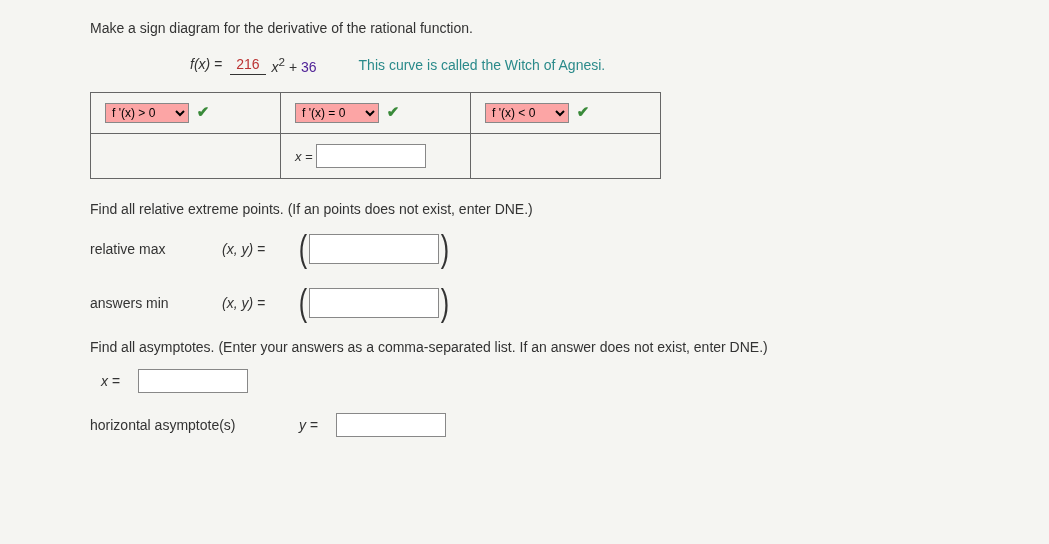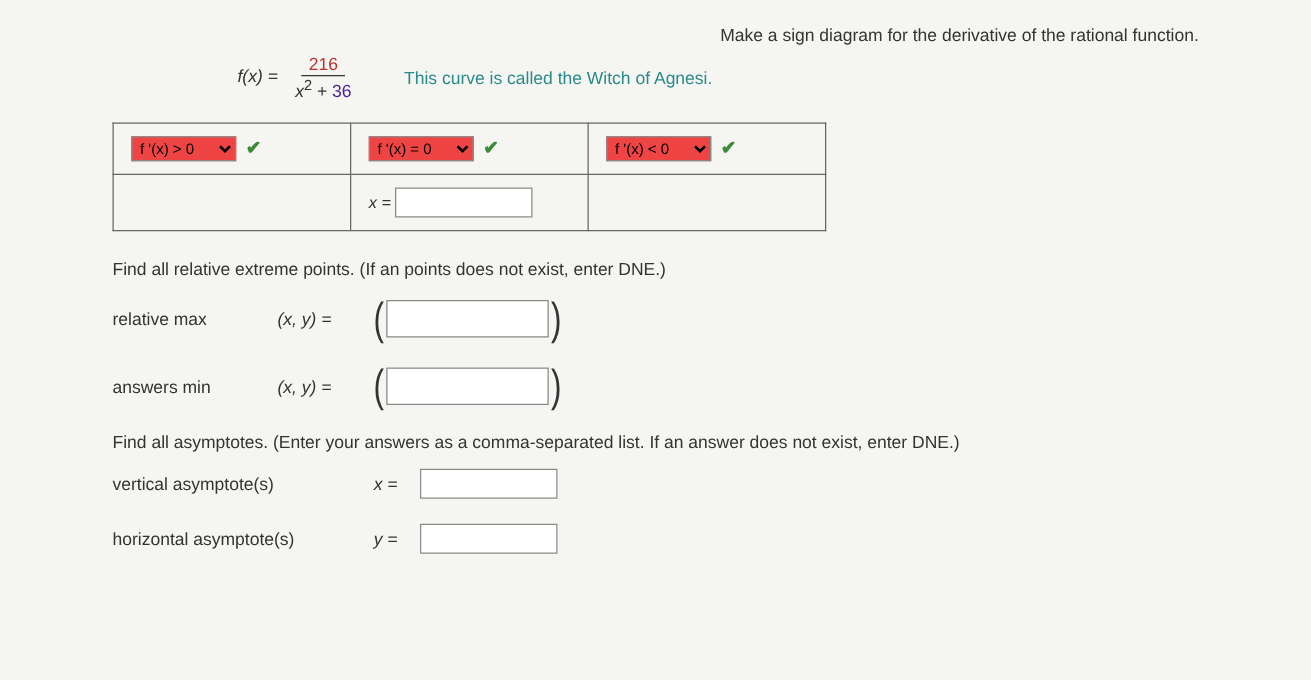--- a/index.html
+++ b/index.html
@@ -4,32 +4,32 @@
   <style>
     * { box-sizing: border-box; margin: 0; padding: 0; }
     body {
       font-family: Arial, Helvetica, sans-serif;
       font-size: 14px;
       color: #333;
       background: #f5f5f2;
       padding: 20px 90px;
       width: 1049px;
     }
-    .instruction { margin-bottom: 6px; text-align: right; }
+    .instruction { margin-bottom: 18px; }
     .formula-row {
       display: flex;
       align-items: center;
       margin-left: 100px;
       margin-bottom: 16px;
       gap: 36px;
     }
     .fx-label { font-style: italic; }
     .fraction {
       display: inline-flex;
-      flex-direction: column;
+      flex-direction: row;
       align-items: center;
       vertical-align: middle;
       margin-left: 4px;
     }
     .fraction .num, .fraction .den {
       padding: 0 6px;
       text-align: center;
       line-height: 1.3;
     }
     .fraction .num { border-bottom: 1px solid #333; color: #b33; }
@@ -44,21 +44,21 @@
       border: 1px solid #666;
       padding: 10px 14px;
       vertical-align: middle;
       font-size: 13px;
     }
     .sign-table td.wide { width: 190px; }
     select.deriv-select {
       font-size: 12px;
       padding: 1px 2px;
       border: 1px solid #888;
-      background: #ef4444;
+      background: #fca5a5;
       font-family: inherit;
     }
     .check {
       color: #3a8a3a;
       font-weight: bold;
       margin-left: 4px;
       font-size: 15px;
     }
     .xeq { font-style: italic; }
     input.text-input {
@@ -176,21 +176,20 @@
   <span class="paren-wrap">
     <span class="paren">(</span>
     <input class="text-input wide-paren" type="text" value="" style="">
     <span class="paren">)</span>
   </span>
 </div>
 
 <div class="section-text">Find all asymptotes. (Enter your answers as a comma-separated list. If an answer does not exist, enter DNE.)</div>
 
 <div class="asymptote-row">
-  <span class="asymptote-label">vertical asymptote(s)</span>
   <span class="eq-label">x  =</span>
   <input class="text-input" type="text" value="" style="">
 </div>
 
 <div class="asymptote-row">
   <span class="asymptote-label">horizontal asymptote(s)</span>
   <span class="eq-label">y  =</span>
   <input class="text-input" type="text" value="" style="">
 </div>
 

